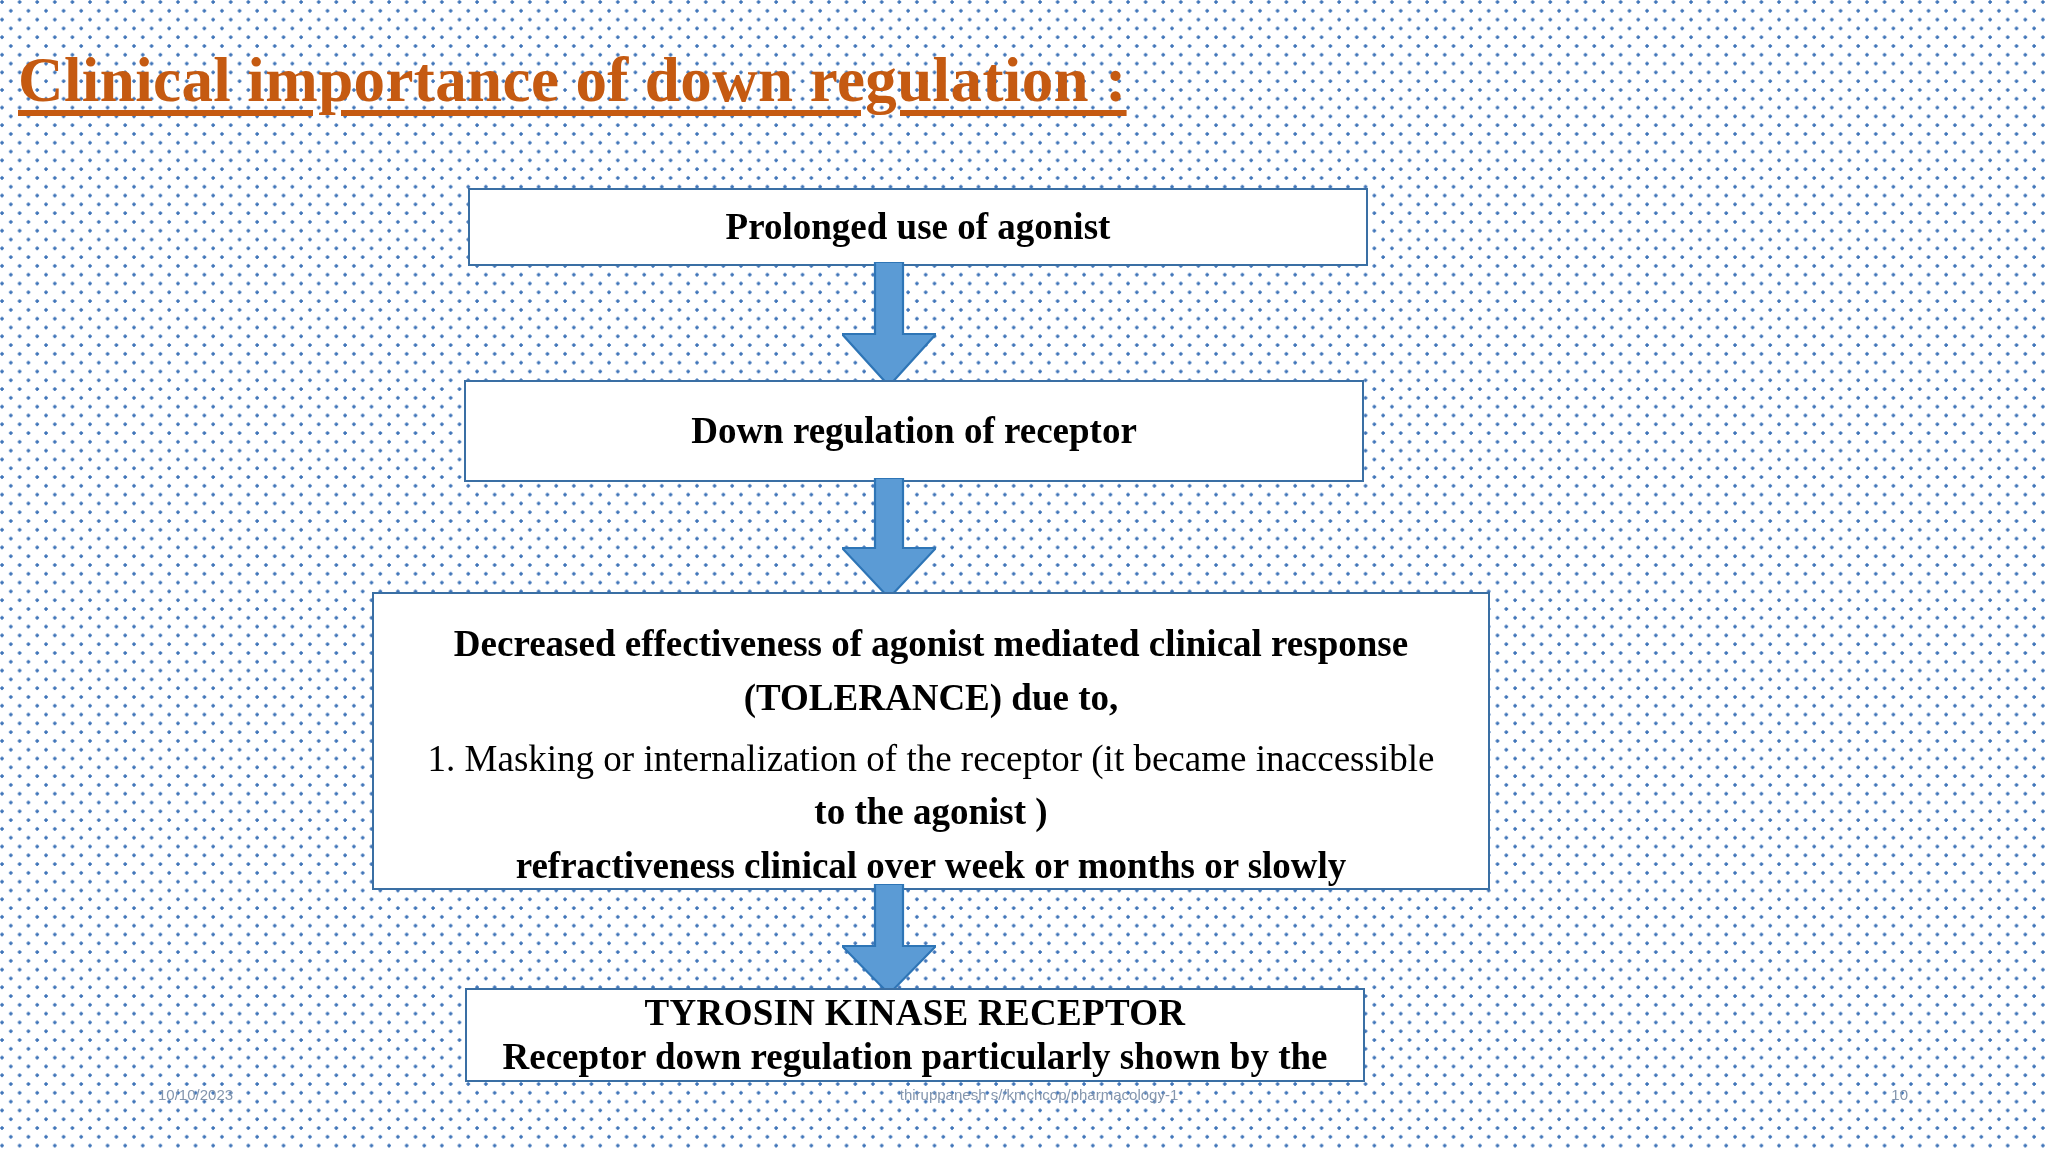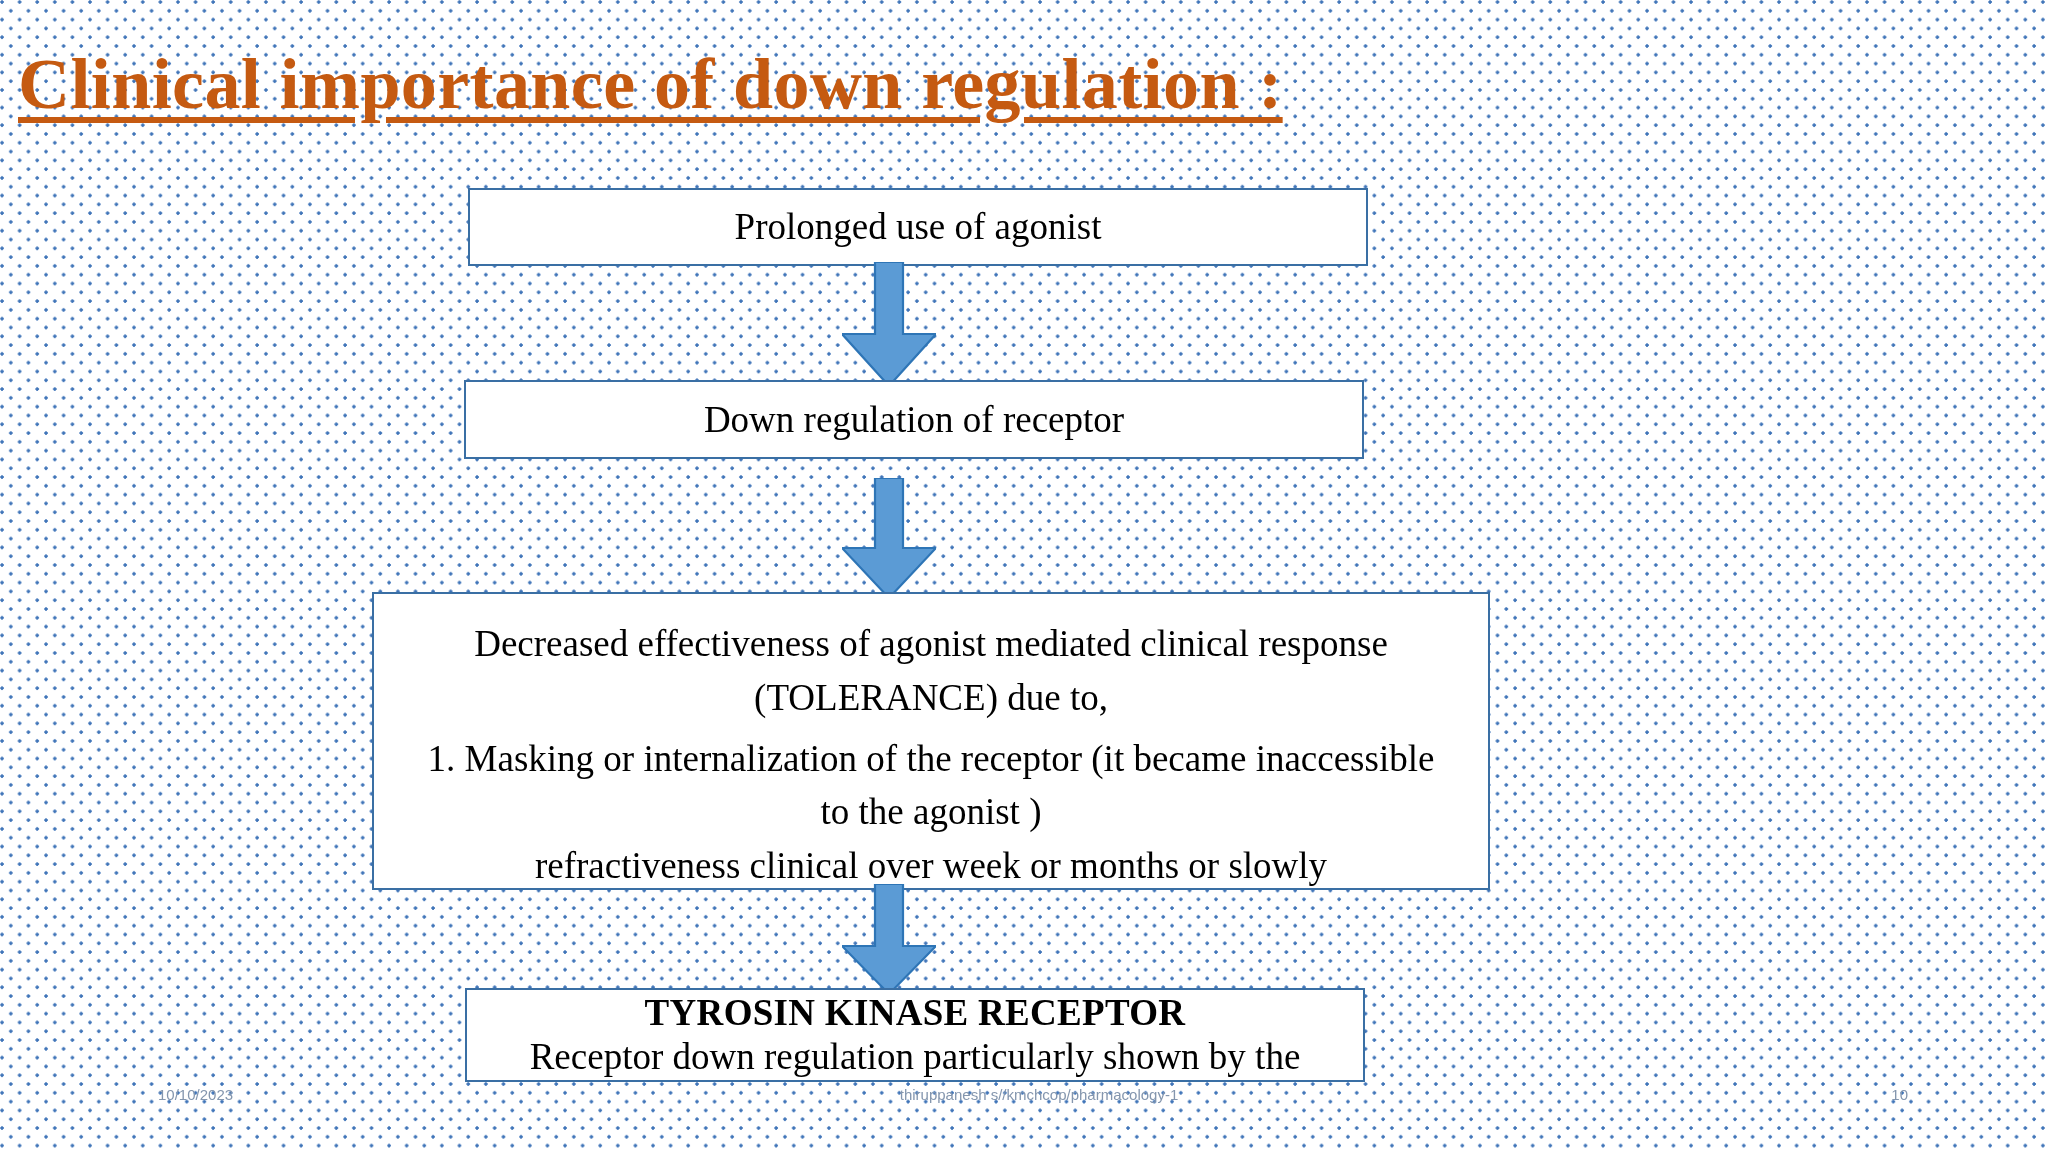--- a/index.html
+++ b/index.html
@@ -32,21 +32,21 @@
   #title-wrap {
     position: absolute;
     left: 18px;
     top: 48px;
     width: 1990px;
     height: 92px;
   }
   #slide-title {
     font-family: "Liberation Serif", "DejaVu Serif", serif;
     font-weight: bold;
-    font-size: 72px;
+    font-size: 63px;
     line-height: 1.02;
     color: #C55A11;
     letter-spacing: 0.4px;
     white-space: nowrap;
     text-decoration: underline;
     text-decoration-thickness: 6px;
     text-underline-offset: 9px;
   }
 
   
@@ -69,41 +69,42 @@
   #box-prolonged {
     left: 468px;
     top: 188px;
     width: 900px;
     height: 78px;
   }
   #box-downreg {
     left: 464px;
     top: 380px;
     width: 900px;
-    height: 79px;
+    height: 102px;
   }
   #box-tolerance {
     left: 372px;
     top: 592px;
     width: 1118px;
     height: 298px;
     justify-content: space-between;
     padding-top: 28px;
   }
   #box-tyrosin {
     left: 465px;
     top: 988px;
     width: 900px;
     height: 94px;
     justify-content: center;
   }
 
   .box-line {
     display: block;
     width: 100%;
+    font-weight: bold;
   }
   .numbered-line {
     display: block;
     width: 100%;
     margin-top: 7px;
   }
   .num {
     display: inline-block;
   }
   .bold-line {

